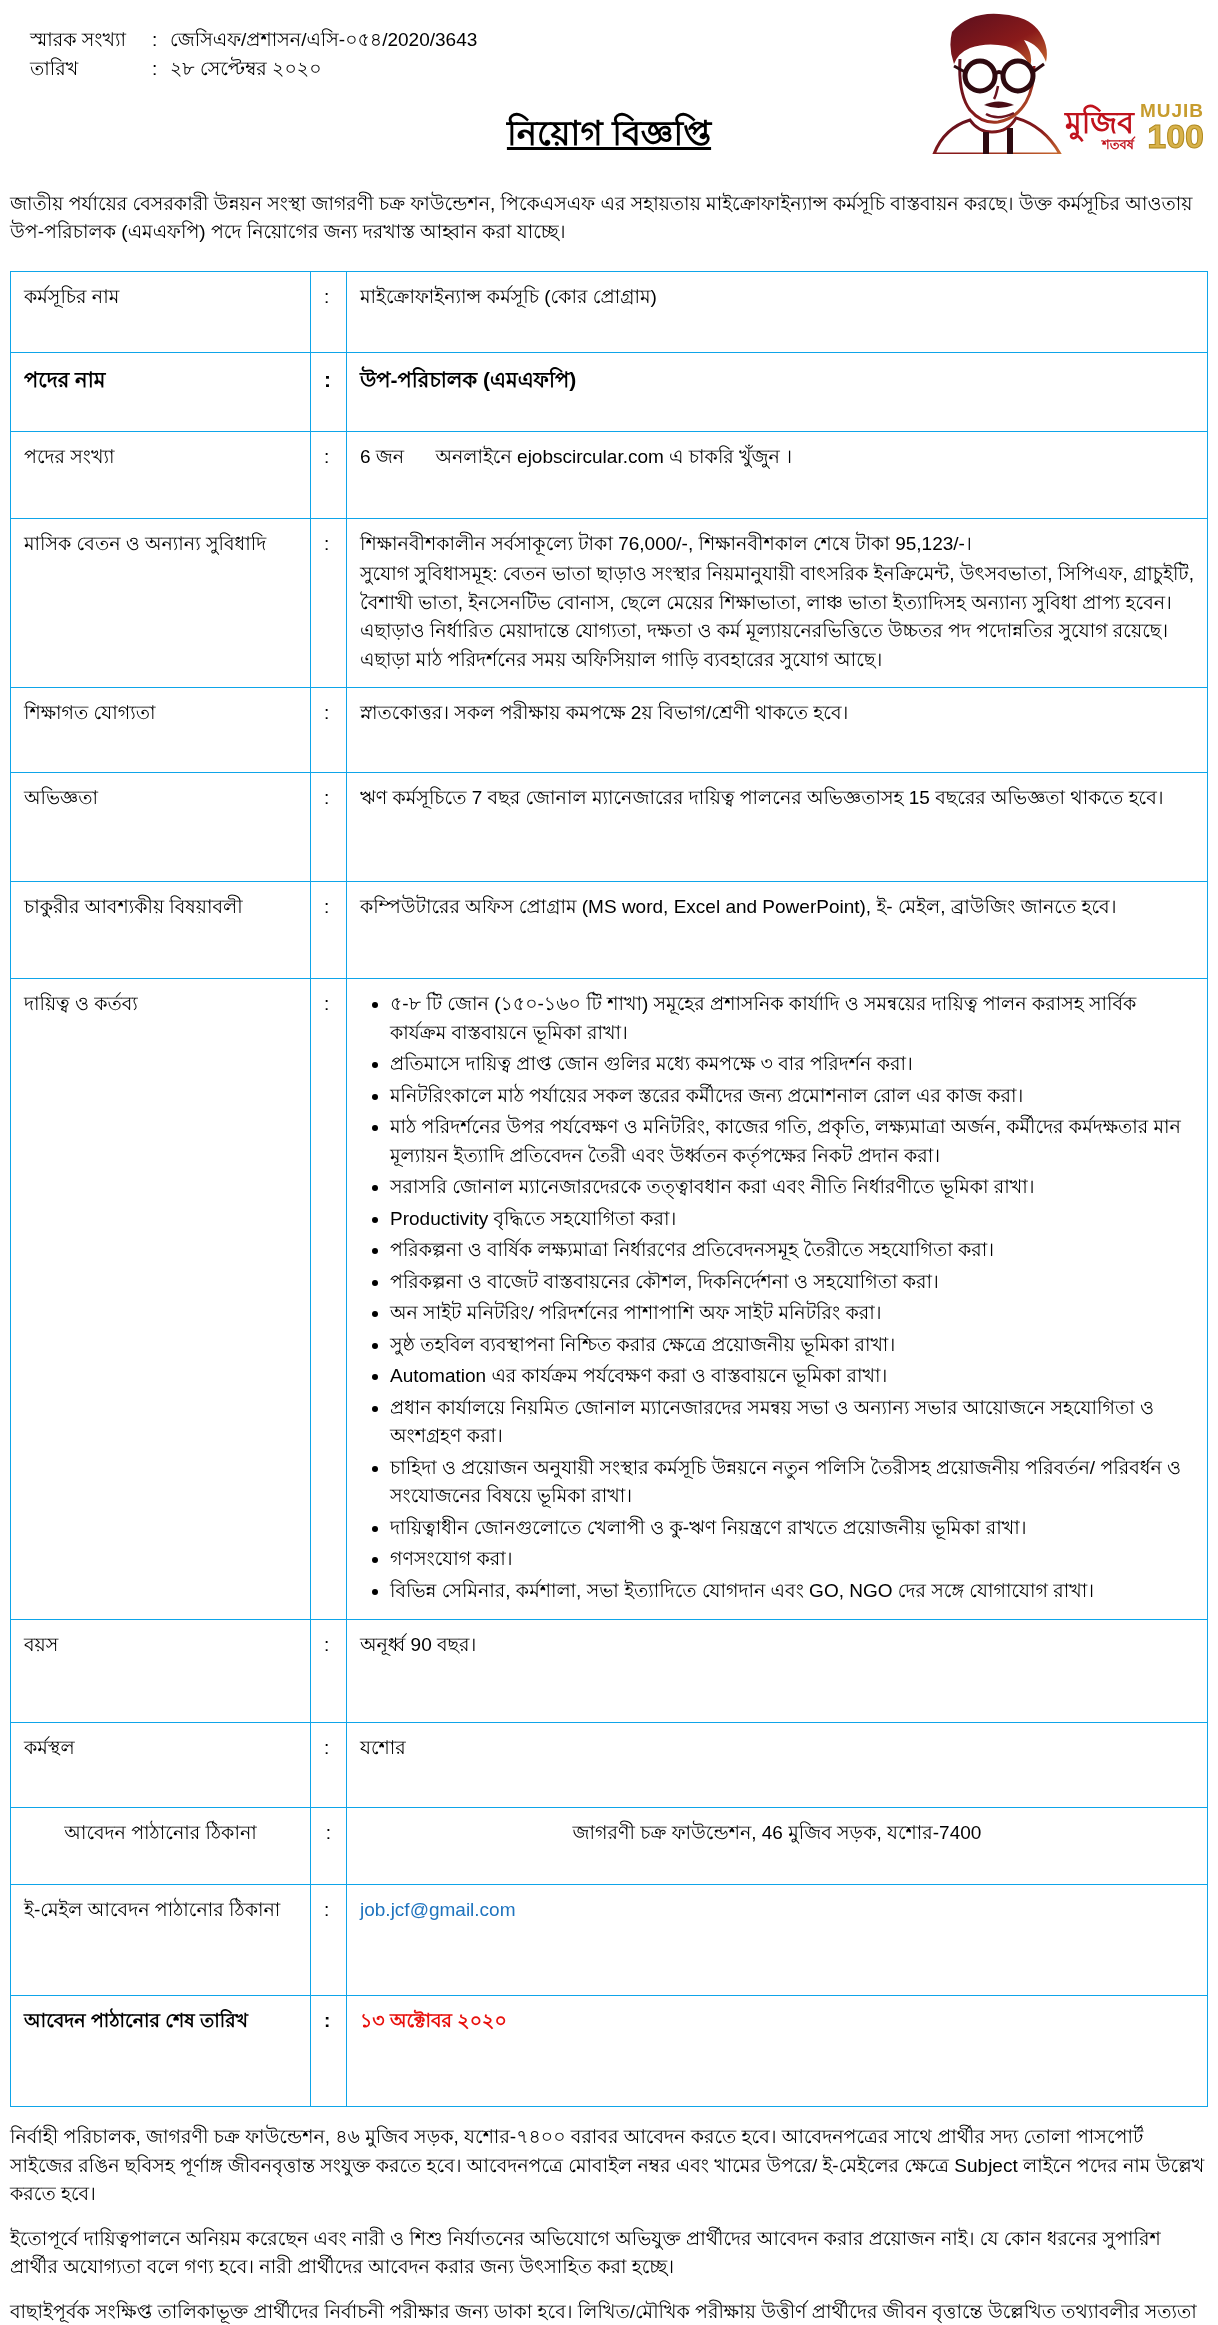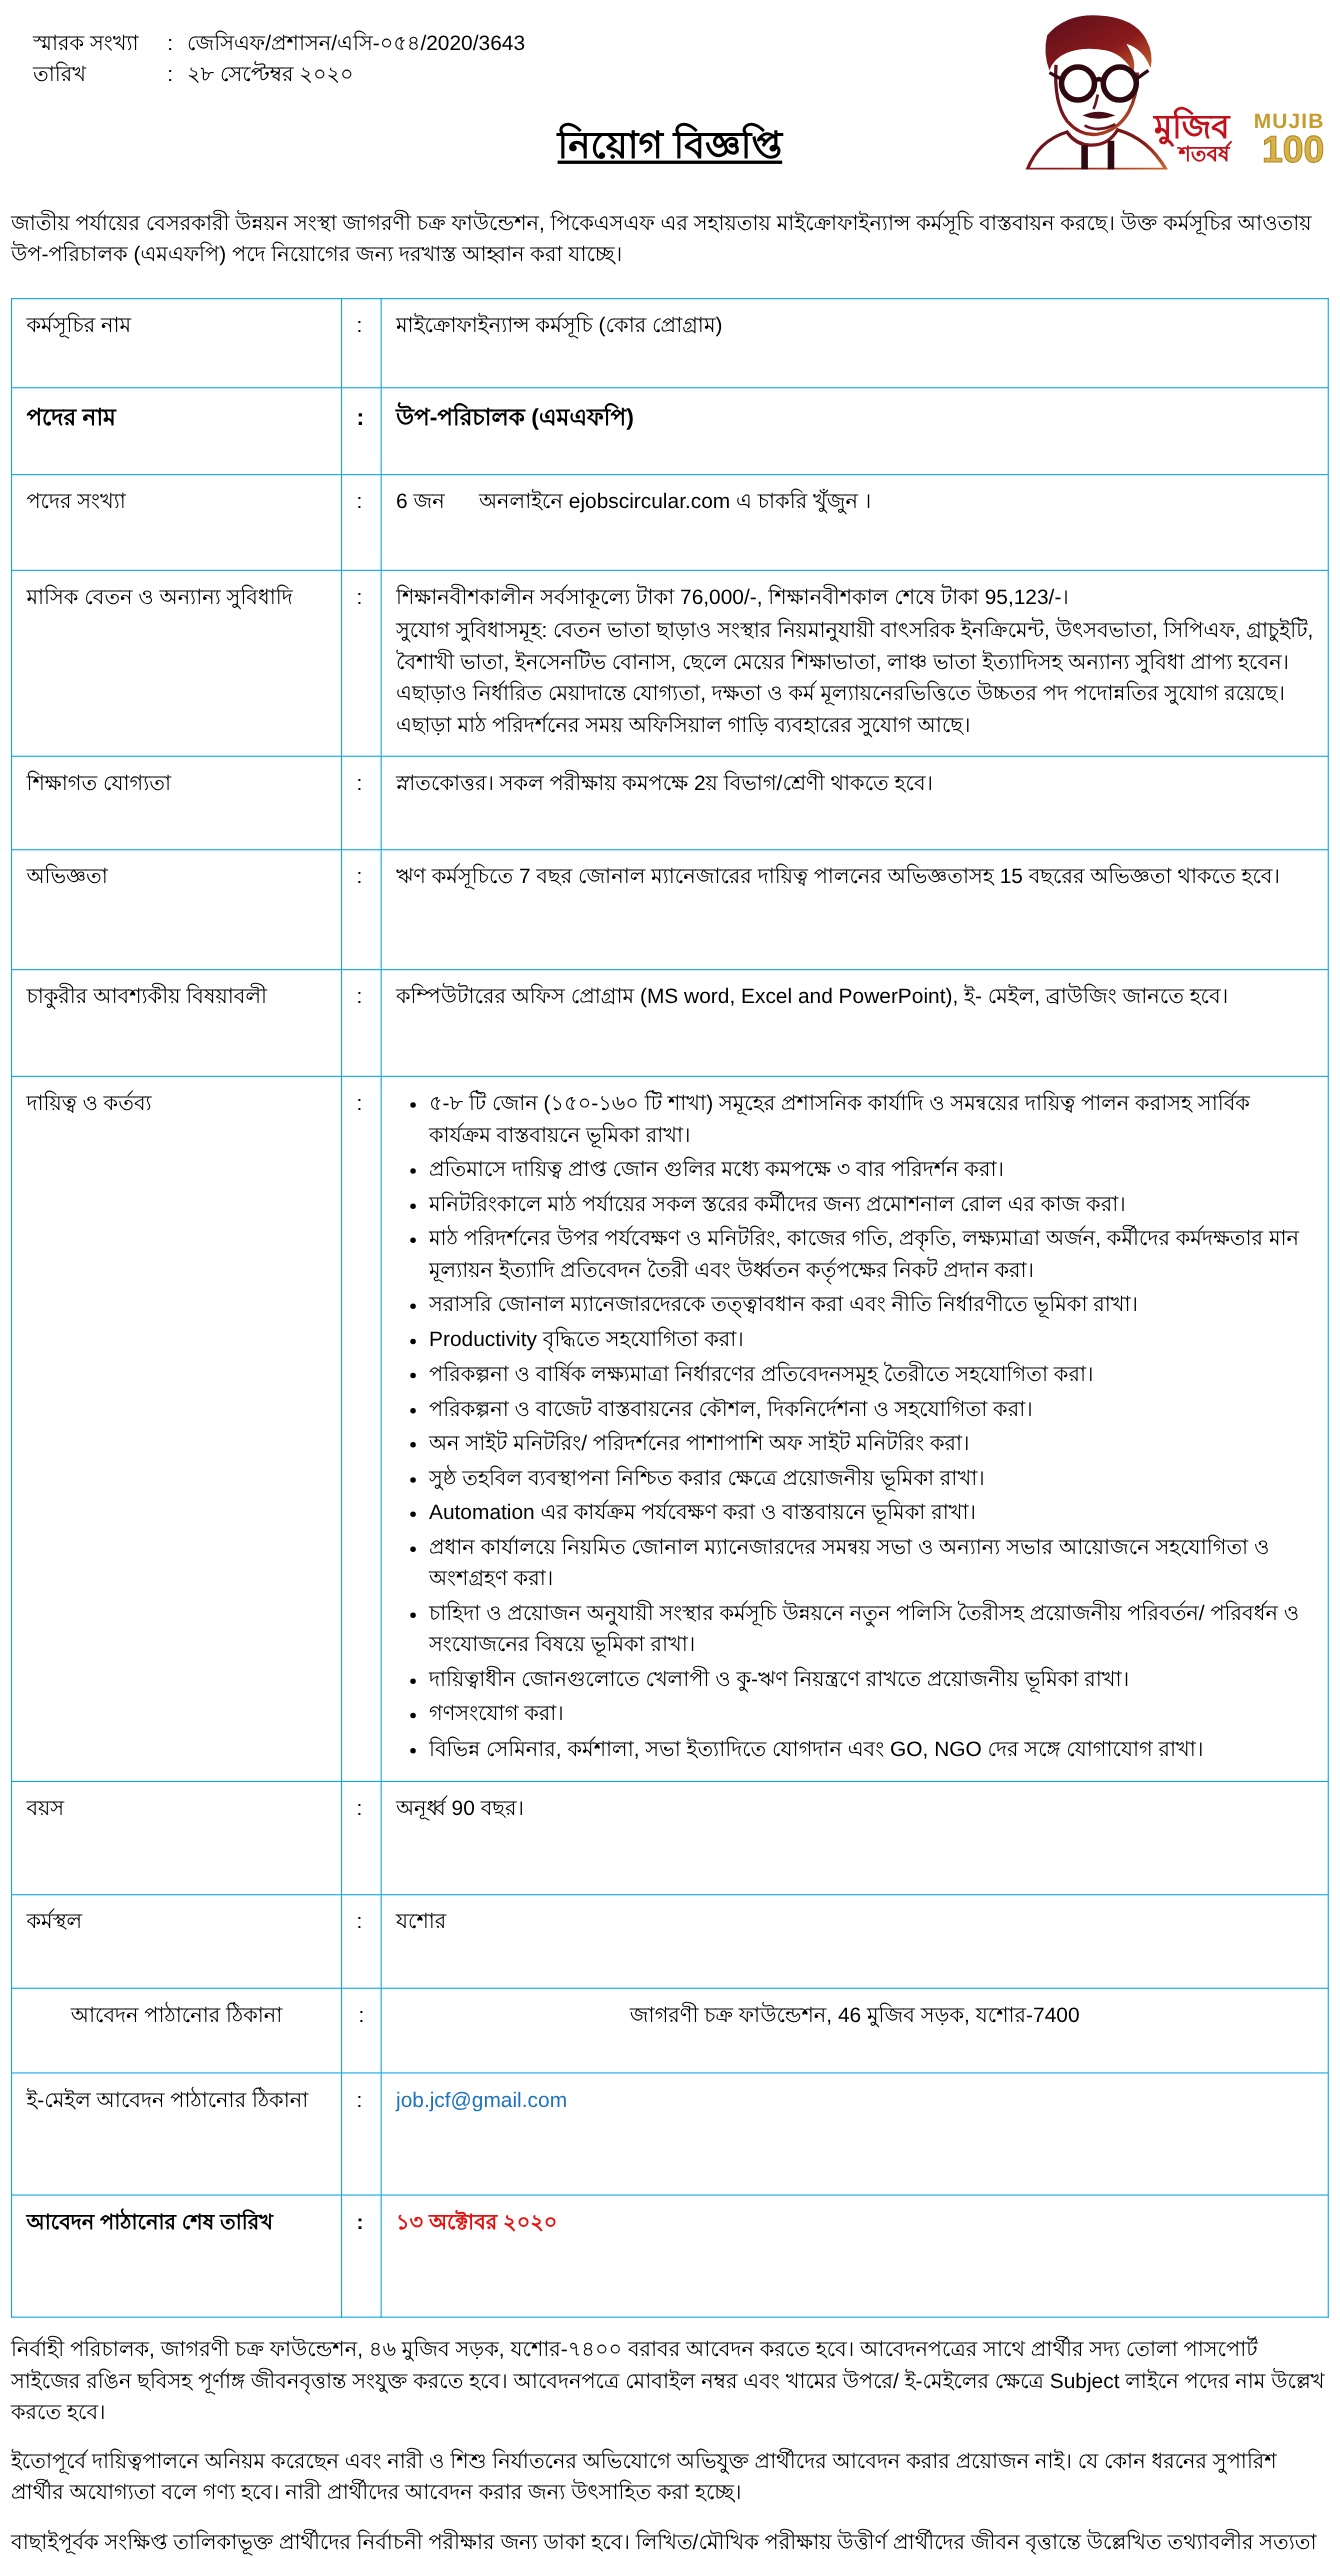--- a/index.html
+++ b/index.html
@@ -9,24 +9,24 @@
   
   .memo{margin:12px 0 0 20px;}
   .memo-row{display:flex;}
   .memo-label{width:122px;flex:none;}
   .memo-sep{width:18px;flex:none;}
   .doc-title{text-align:center;font-size:34px;font-weight:bold;
              text-decoration:underline;margin:30px 0 36px;line-height:1.2;}
   
   .logo{position:absolute;top:4px;right:14px;width:330px;height:150px;}
   .logo svg{position:absolute;left:0;top:0;}
-  .logo-text{position:absolute;right:0;bottom:2px;display:flex;align-items:flex-end;gap:22px;}
+  .logo-text{position:absolute;right:0;bottom:2px;display:flex;align-items:flex-end;gap:6px;}
   .logo-col1{text-align:right;}
   .logo-bangla{display:block;font-size:30px;font-weight:bold;color:#c0121c;line-height:1;}
-  .logo-subtitle{display:block;font-size:19px;font-weight:bold;color:#c0121c;line-height:1.1;}
+  .logo-subtitle{display:block;font-size:13px;font-weight:bold;color:#c0121c;line-height:1.1;}
   .logo-col2{text-align:right;}
   .logo-latin{display:block;font-size:19px;font-weight:bold;color:#c79c2e;line-height:1;letter-spacing:1px;}
   .logo-number{display:block;font-size:34px;font-weight:bold;color:#d8b24a;line-height:0.95;
                -webkit-text-stroke:1px #b08a20;}
   
   .intro{margin:0 0 24px;}
   
   table.details{border-collapse:collapse;width:100%;table-layout:fixed;}
   table.details td{border:1px solid #0ea5e9;vertical-align:top;padding:11px 13px;word-wrap:break-word;}
   .col-label{width:300px;}

